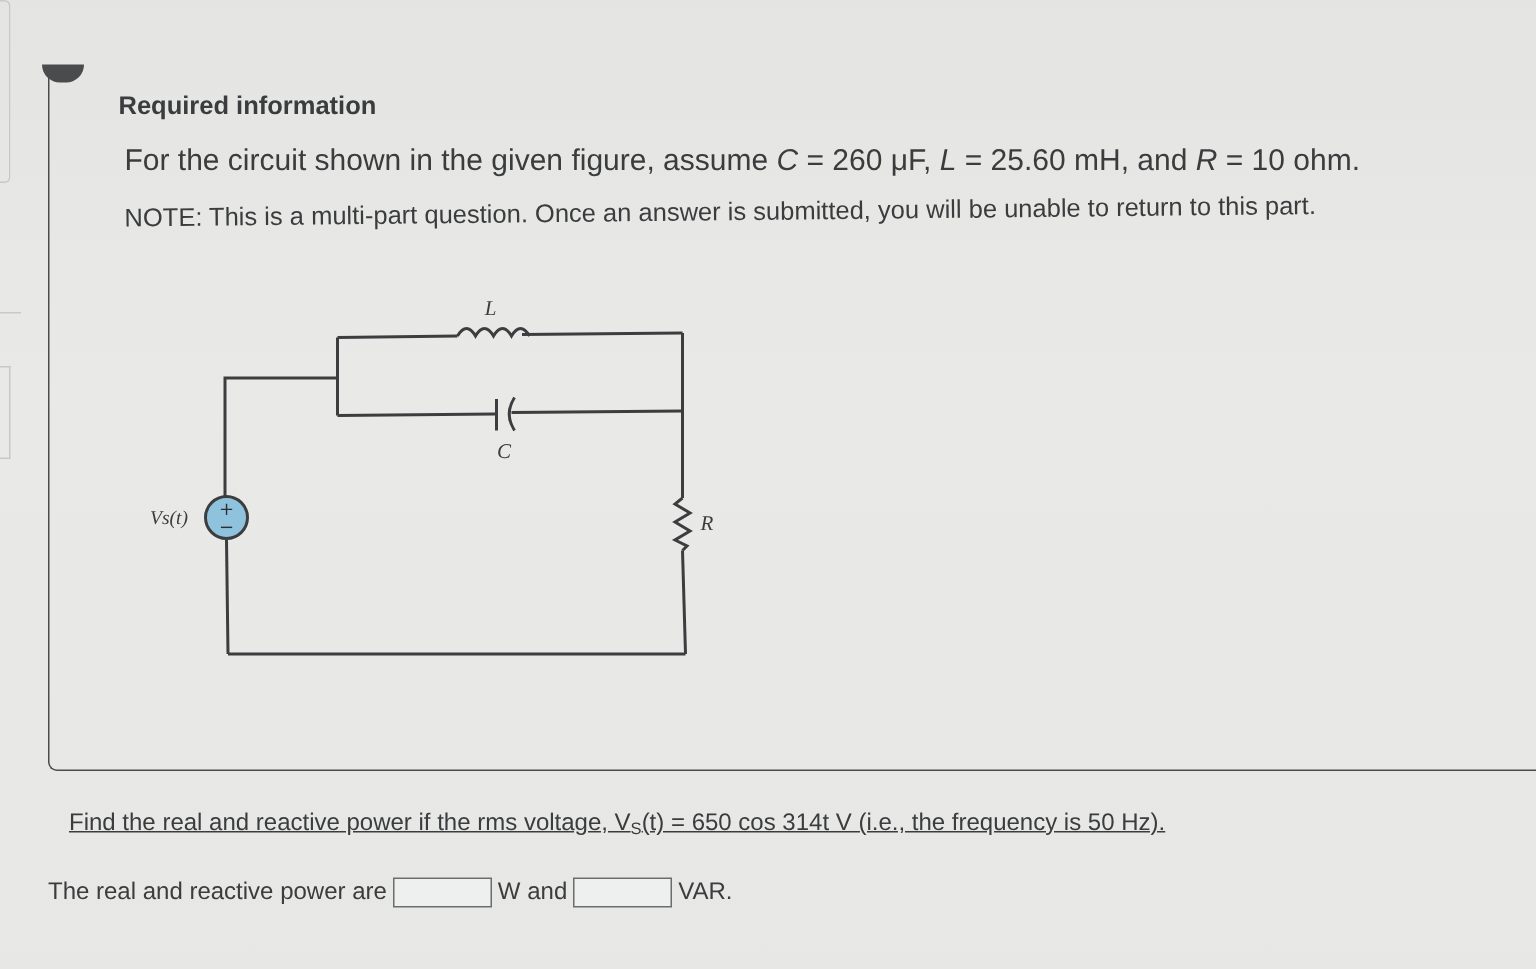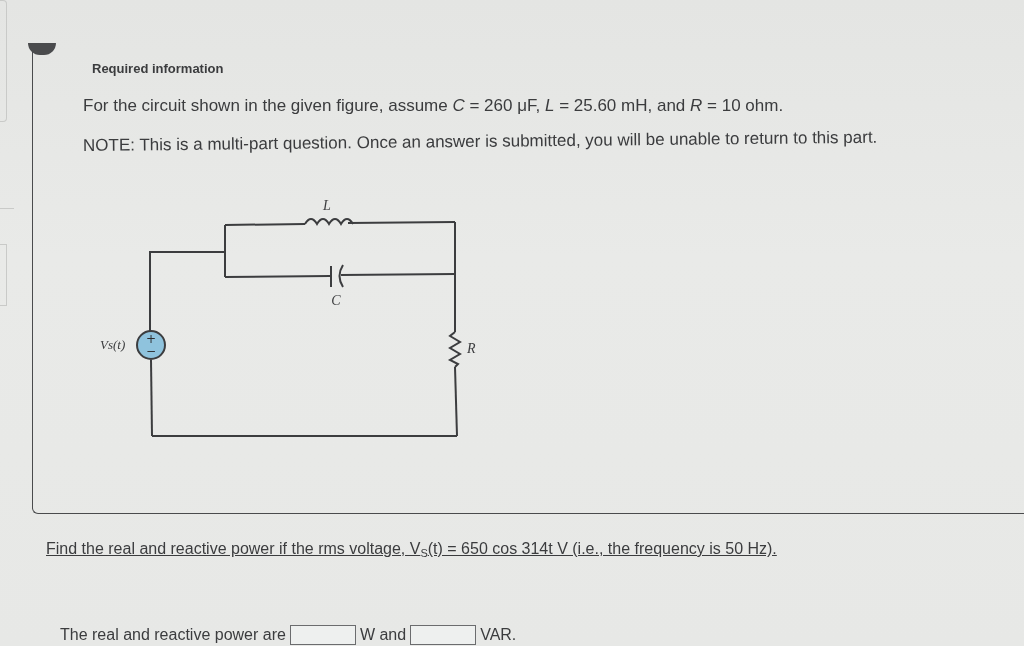--- a/index.html
+++ b/index.html
@@ -24,37 +24,37 @@
   .info-card {
     position:absolute; left:32px; top:45px; width:1000px; height:468px;
     border-left:1.5px solid #4a4b4d; border-bottom:1.5px solid #4a4b4d;
     border-radius:0 0 0 6px;
   }
   .bookmark-cap {
     position:absolute; left:28px; top:43px; width:28px; height:12px;
     background:#4a4b4d; border-radius:0 0 14px 14px;
   }
   .heading {
-    position:absolute; left:92px; top:61px; font-size:13px; font-weight:bold; color:#3b3c3e;
+    position:absolute; left:79px; top:61px; font-size:17px; font-weight:bold; color:#3b3c3e;
   }
   .statement {
-    position:absolute; left:83px; top:96px; font-size:17px; color:#3b3c3e; white-space:nowrap;
+    position:absolute; left:83px; top:96px; font-size:20px; color:#3b3c3e; white-space:nowrap;
   }
   .statement i { font-style:italic; }
   .note {
     position:absolute; left:83px; top:136px; font-size:17px; color:#3b3c3e; white-space:nowrap;
     transform:rotate(-0.6deg); transform-origin:left center;
   }
   .circuit { position:absolute; left:80px; top:180px; width:420px; height:270px; }
   .question {
     position:absolute; left:46px; top:540px; font-size:16px; color:#3b3c3e; white-space:nowrap;text-decoration:underline;
   }
   .answer-row {
-    position:absolute; left:60px; top:585px; font-size:16px; color:#3b3c3e;
-    display:flex; align-items:center; white-space:nowrap;margin-top:40px;
+    position:absolute; left:32px; top:585px; font-size:16px; color:#3b3c3e;
+    display:flex; align-items:center; white-space:nowrap;
   }
   .answer-input {
     width:66px; height:20px; border:1px solid #6b6c6e; background:#eef0ef;
     margin:0 4px; padding:0; font-size:14px; box-sizing:border-box;
   }
   .sub { font-size:11px; vertical-align:-3px; }
 </style>
 </head>
 <body>
 

